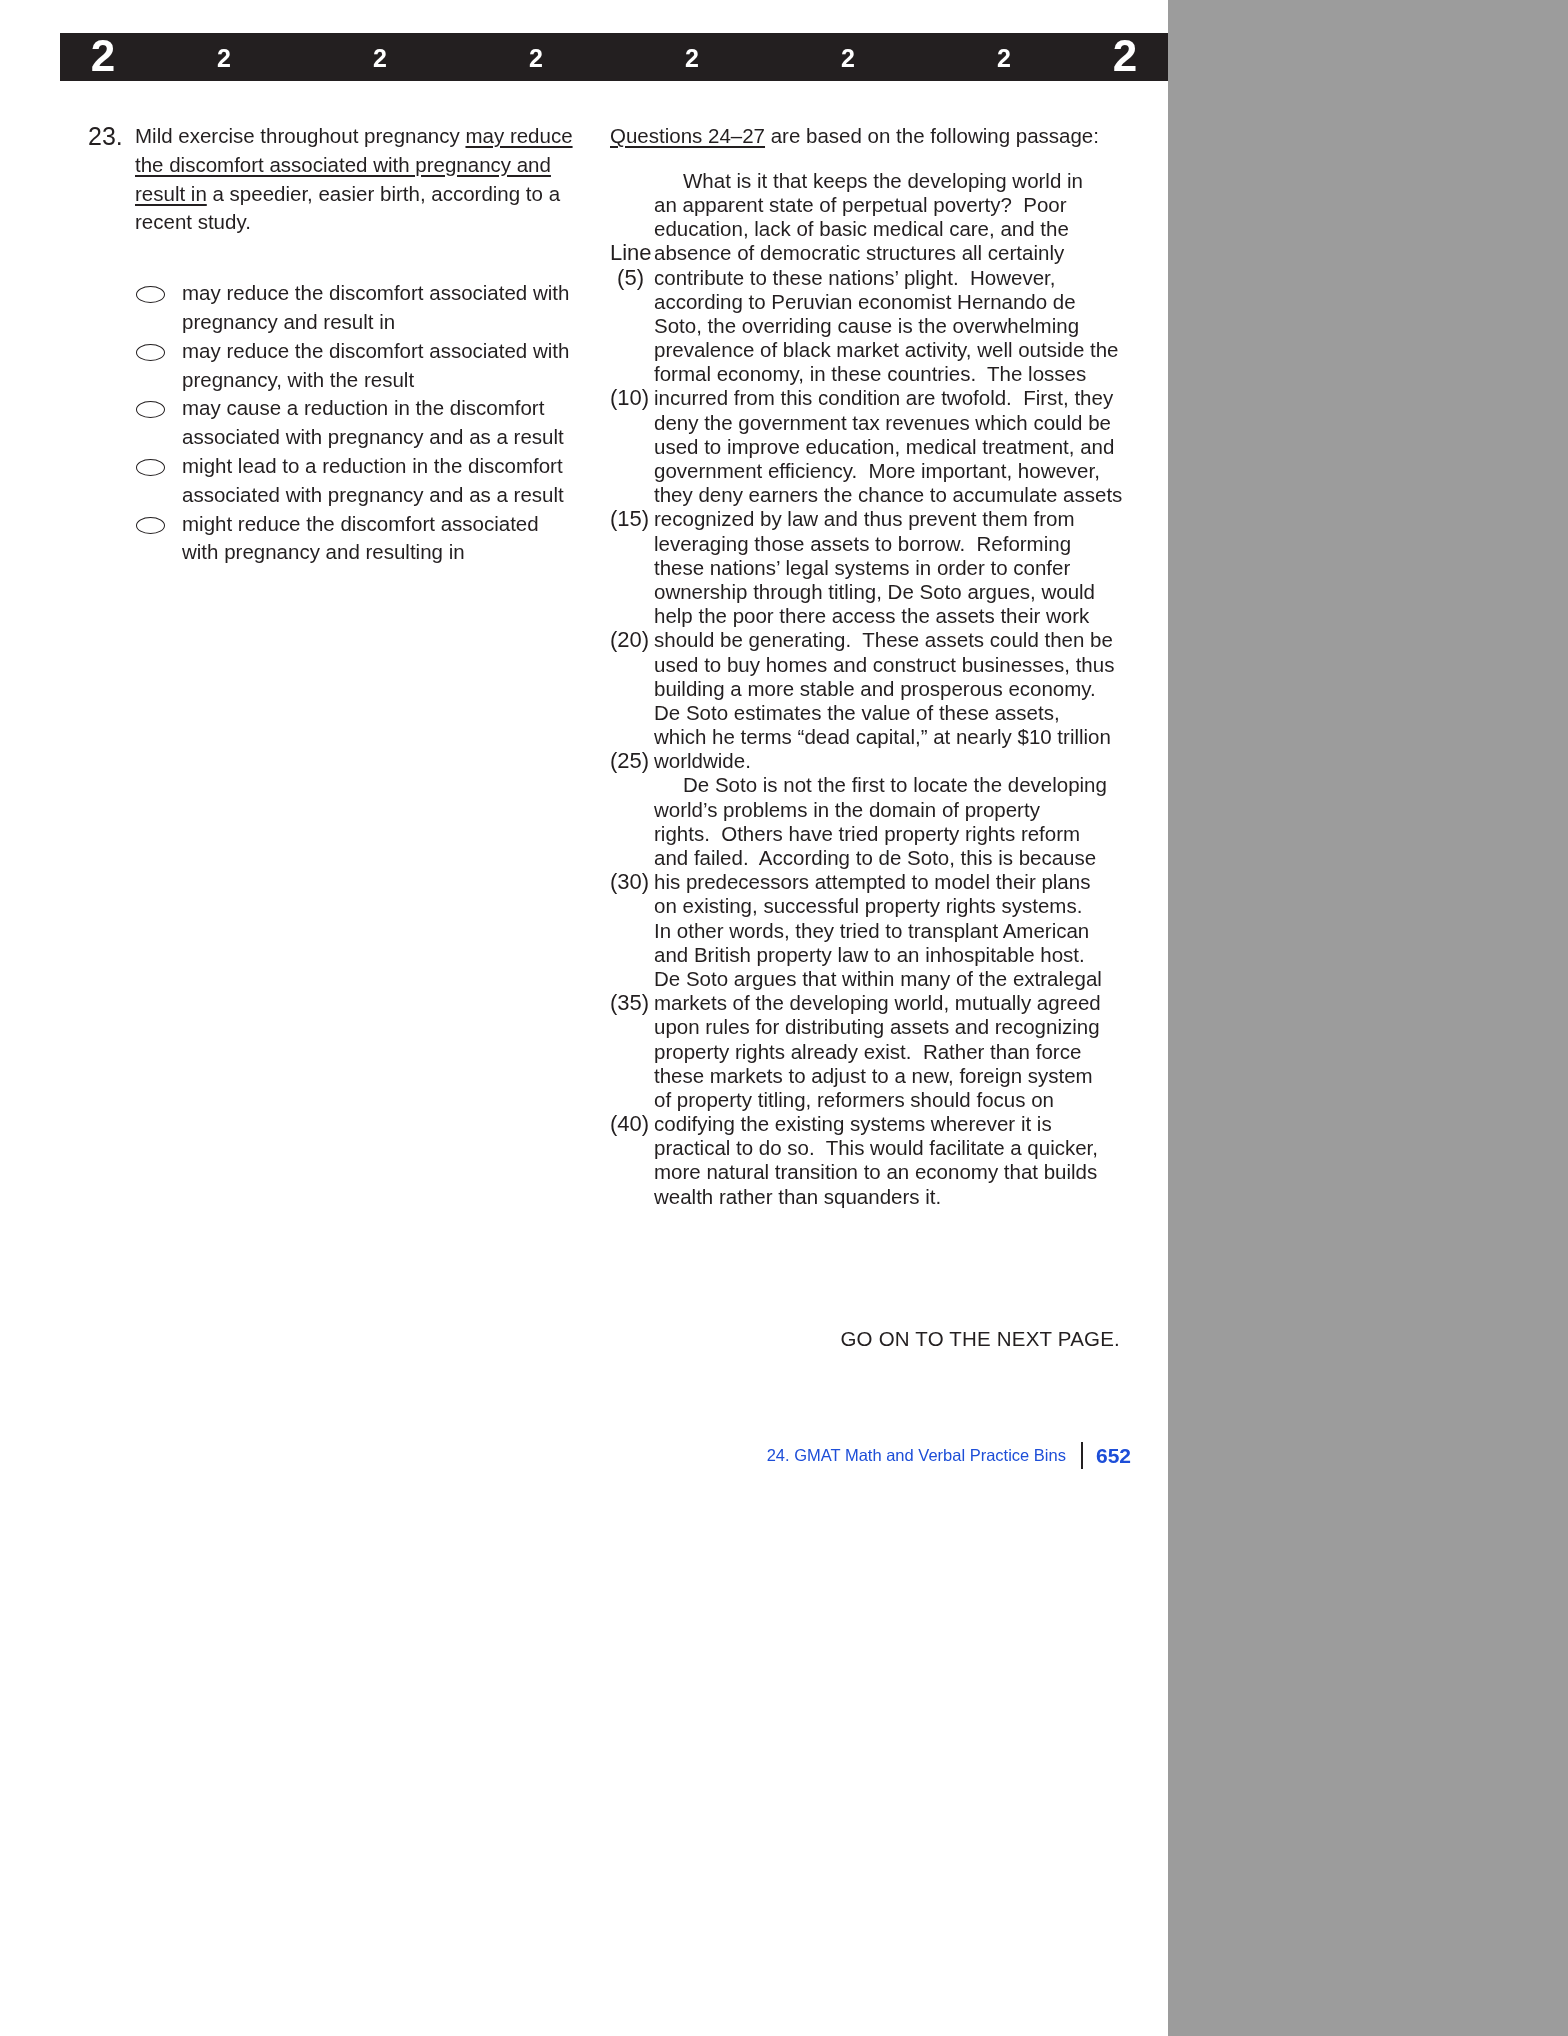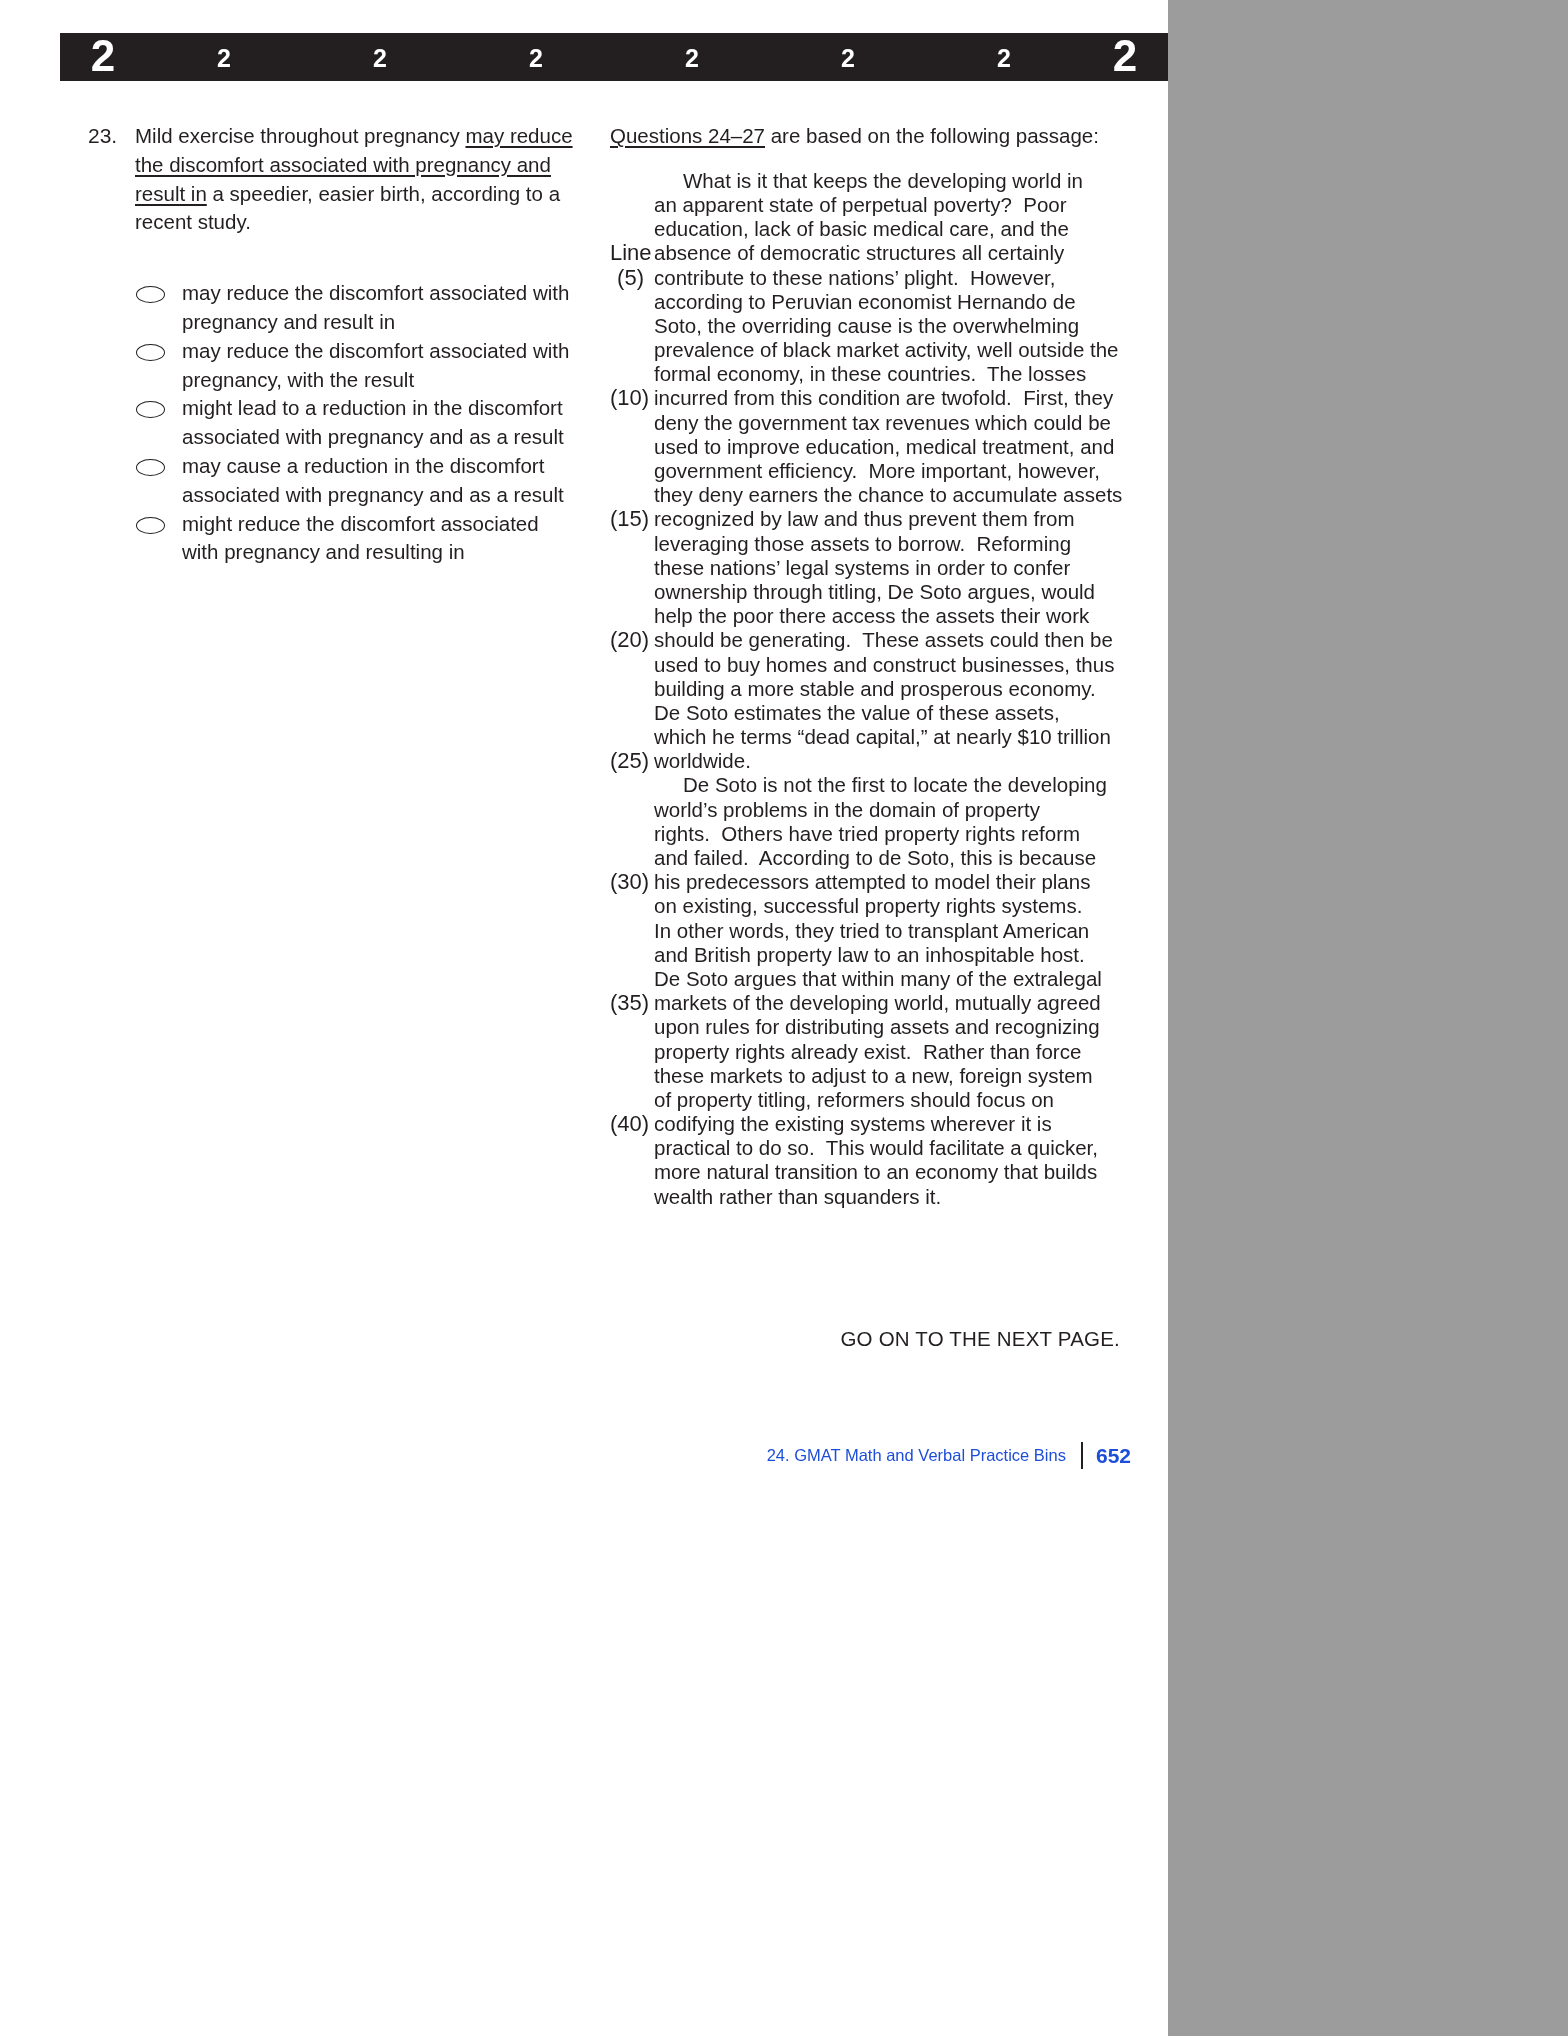--- a/index.html
+++ b/index.html
@@ -93,21 +93,21 @@
   .question {
     display: flex;
     align-items: flex-start;
     font-size: 20.5px;
     line-height: 28.8px;
     color: #231f20;
   }
   .q-num {
     width: 47px;
     flex: 0 0 47px;
-    font-size: 21px;
+    font-size: 25px;
   }
   .q-text {
     flex: 1 1 auto;
   }
   .q-text u {
     text-decoration: underline;
     text-underline-offset: 3px;
   }
 
   
@@ -244,26 +244,26 @@
           <span class="choice-text">may reduce the discomfort associated with pregnancy and result in</span>
         </div>
 
         <div class="choice">
           <span class="bubble"></span>
           <span class="choice-text">may reduce the discomfort associated with pregnancy, with the result</span>
         </div>
 
         <div class="choice">
           <span class="bubble"></span>
-          <span class="choice-text">might lead to a reduction in the discomfort associated with pregnancy and as a result</span>
+          <span class="choice-text">may cause a reduction in the discomfort associated with pregnancy and as a result</span>
         </div>
 
         <div class="choice">
           <span class="bubble"></span>
-          <span class="choice-text">may cause a reduction in the discomfort associated with pregnancy and as a result</span>
+          <span class="choice-text">might lead to a reduction in the discomfort associated with pregnancy and as a result</span>
         </div>
 
         <div class="choice">
           <span class="bubble"></span>
           <span class="choice-text">might reduce the discomfort associated with pregnancy and resulting in</span>
         </div>
 
       </div>
     </div>
 

